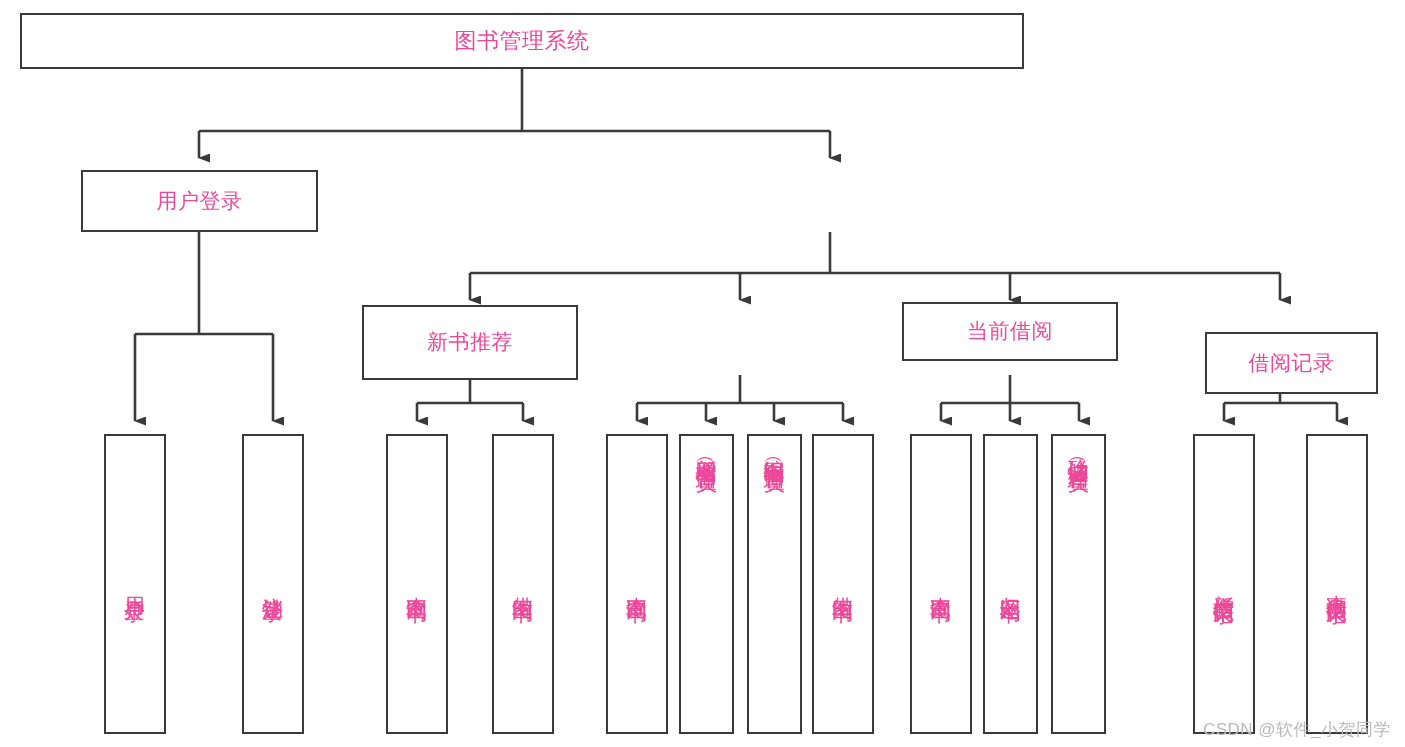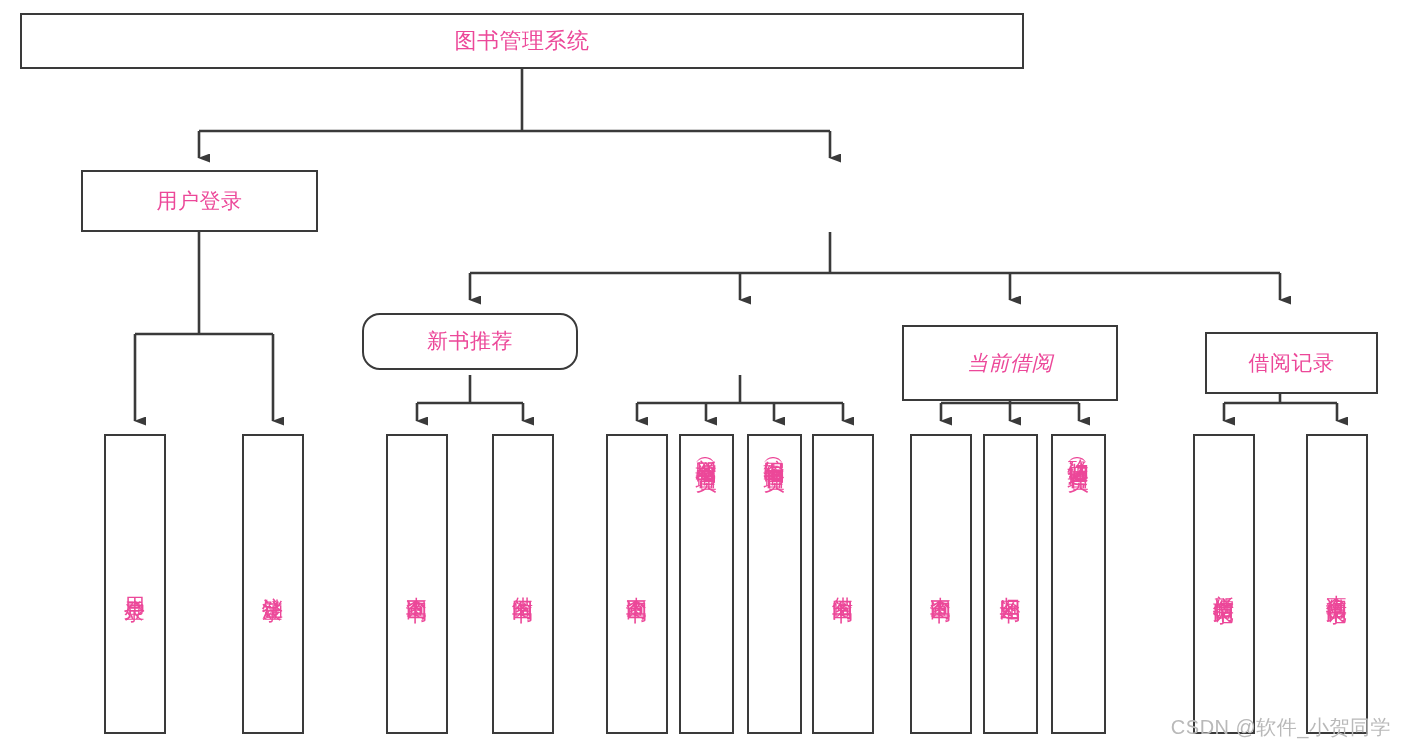--- a/index.html
+++ b/index.html
@@ -63,21 +63,21 @@
     line-height: 1;
   }
   .node.vert.centered {
     align-items: center;
     padding-top: 0;
   }
   #watermark {
     position: absolute;
     right: 14px;
     bottom: 6px;
-    font-size: 20px;
+    font-size: 17px;
     color: #b9b9b9;
     white-space: nowrap;
     letter-spacing: 0.5px;
   }
 </style>
 </head>
 <body>
 
 <div id="diagram-root">
 
@@ -135,26 +135,26 @@
 
   <div class="node horiz root" style="left:20px; top:13px; width:1004px; height:56px;">
     <span class="node-label">图书管理系统</span>
   </div>
 
   <div class="node horiz" style="left:81px; top:170px; width:237px; height:62px;">
     <span class="node-label">用户登录</span>
   </div>
 
 
-  <div class="node horiz" style="left:362px; top:313px; width:216px; height:57px;border-radius:18px;">
+  <div class="node horiz" style="left:362px; top:305px; width:216px; height:75px;">
     <span class="node-label">新书推荐</span>
   </div>
 
 
-  <div class="node horiz" style="left:902px; top:325px; width:216px; height:76px;font-style:italic;">
+  <div class="node horiz" style="left:902px; top:302px; width:216px; height:59px;">
     <span class="node-label">当前借阅</span>
   </div>
 
   <div class="node horiz" style="left:1172px; top:332px; width:173px; height:62px;margin-left:33px;">
     <span class="node-label">借阅记录</span>
   </div>
 
   <div class="node vert centered" style="left:104px; top:434px; width:62px; height:300px;">
     <span class="node-label">用户登录</span>
   </div>

